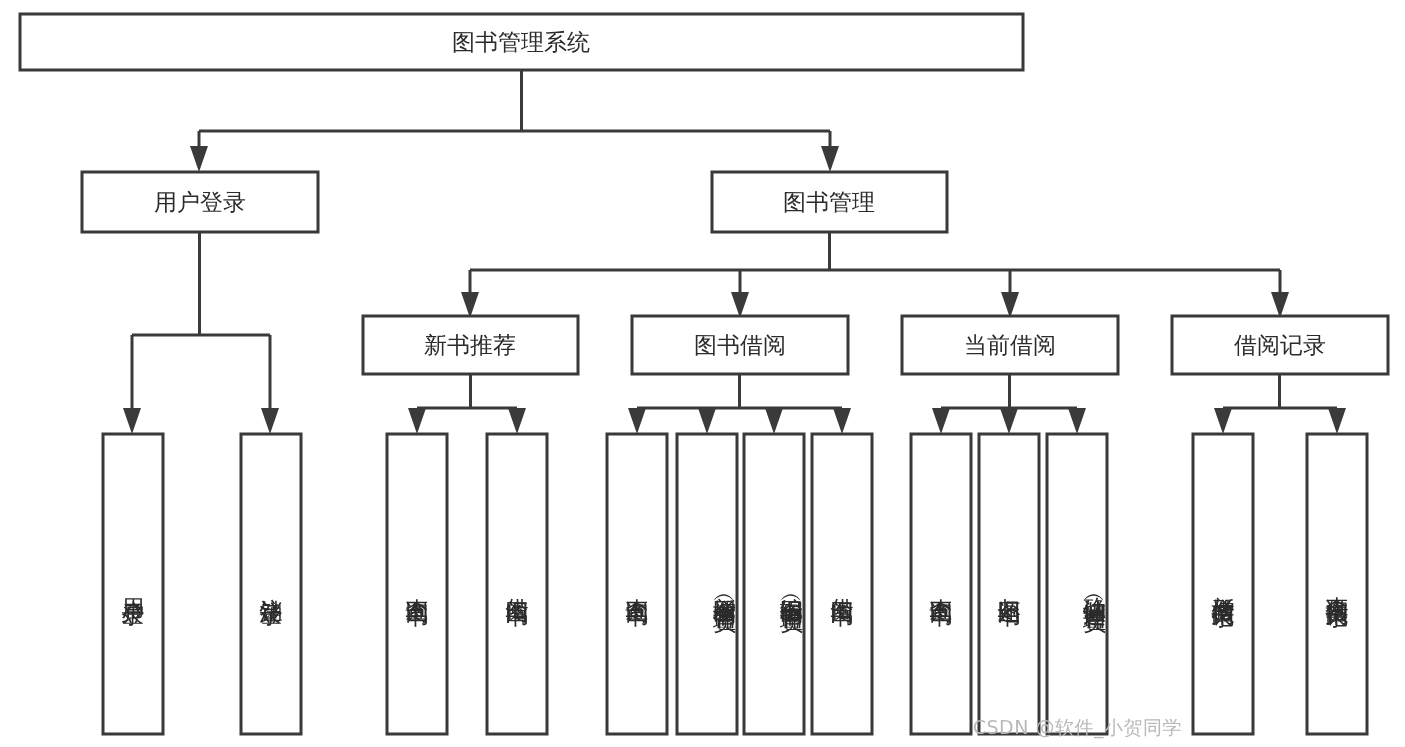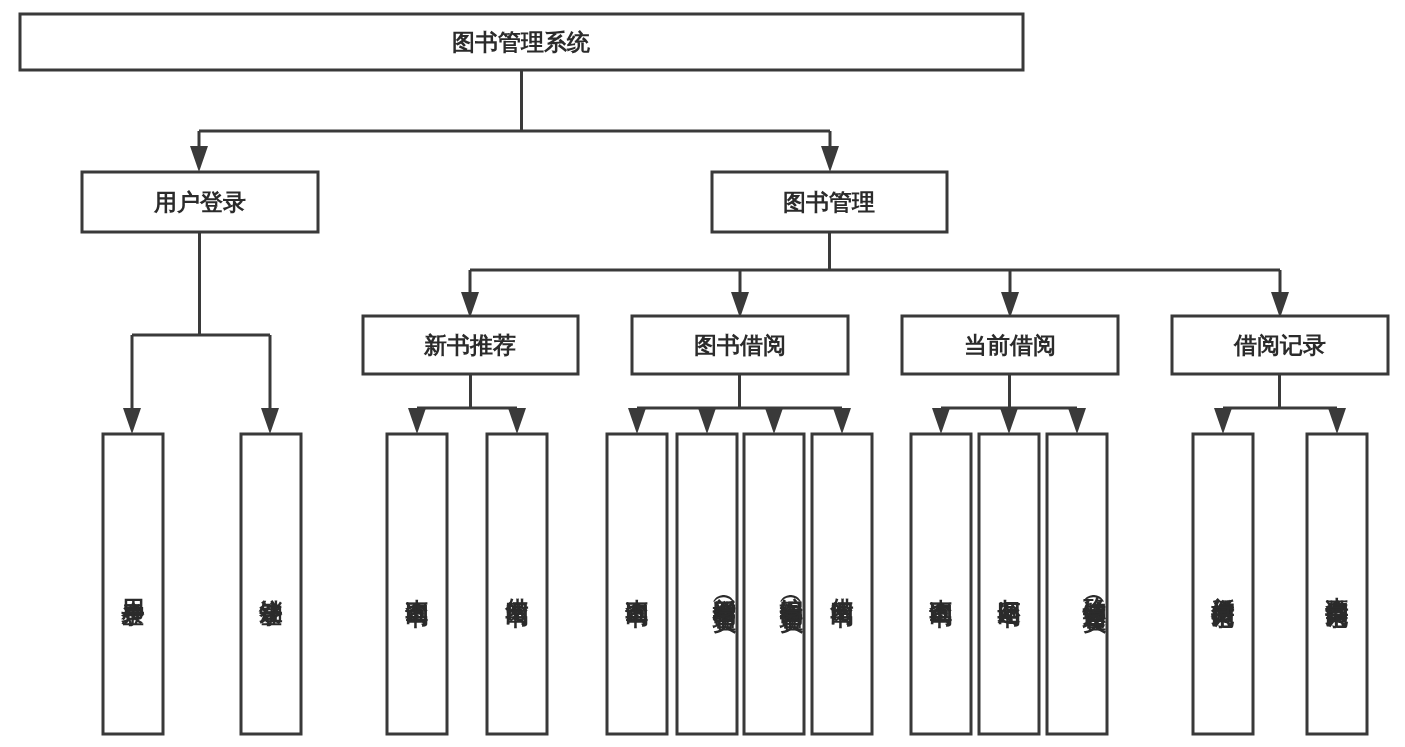--- a/index.html
+++ b/index.html
@@ -12,21 +12,20 @@
     width: 1405px;
     height: 747px;
     font-family: "DejaVu Sans", "Liberation Sans", sans-serif;
     overflow: hidden;
   }
   #diagram-root {
     position: relative;
     width: 1192px;
     height: 747px;
     background: #ffffff;
-    font-weight: bold;
   }
   svg#flow-svg {
     position: absolute;
     left: 0;
     top: 0;
     width: 1405px;
     height: 747px;
     display: block;
   }
   .node-rect {
@@ -201,14 +200,15 @@
   <div class="leaf-label" style="left:744px; top:438px; width:60px; height:300px; justify-content:center; display:flex; align-items:flex-start;">编辑图书（管理员）</div>
   <div class="leaf-label" style="left:812px; top:434px; width:60px; height:300px; justify-content:center; display:flex; align-items:center;">借阅图书</div>
 
   <div class="leaf-label" style="left:911px; top:434px; width:60px; height:300px; justify-content:center; display:flex; align-items:center;">查询图书</div>
   <div class="leaf-label" style="left:979px; top:434px; width:60px; height:300px; justify-content:center; display:flex; align-items:center;">归还图书</div>
   <div class="leaf-label" style="left:1047px; top:438px; width:60px; height:300px; justify-content:center; display:flex; align-items:flex-start;">确认归还（管理员）</div>
 
   <div class="leaf-label" style="left:1193px; top:434px; width:60px; height:300px; justify-content:center; display:flex; align-items:center;">新增借阅记录</div>
   <div class="leaf-label" style="left:1307px; top:434px; width:60px; height:300px; justify-content:center; display:flex; align-items:center;">查询借阅记录</div>
 
+  <div class="watermark">CSDN @软件_小贺同学</div>
 
 </div>
 
 </body></html>

